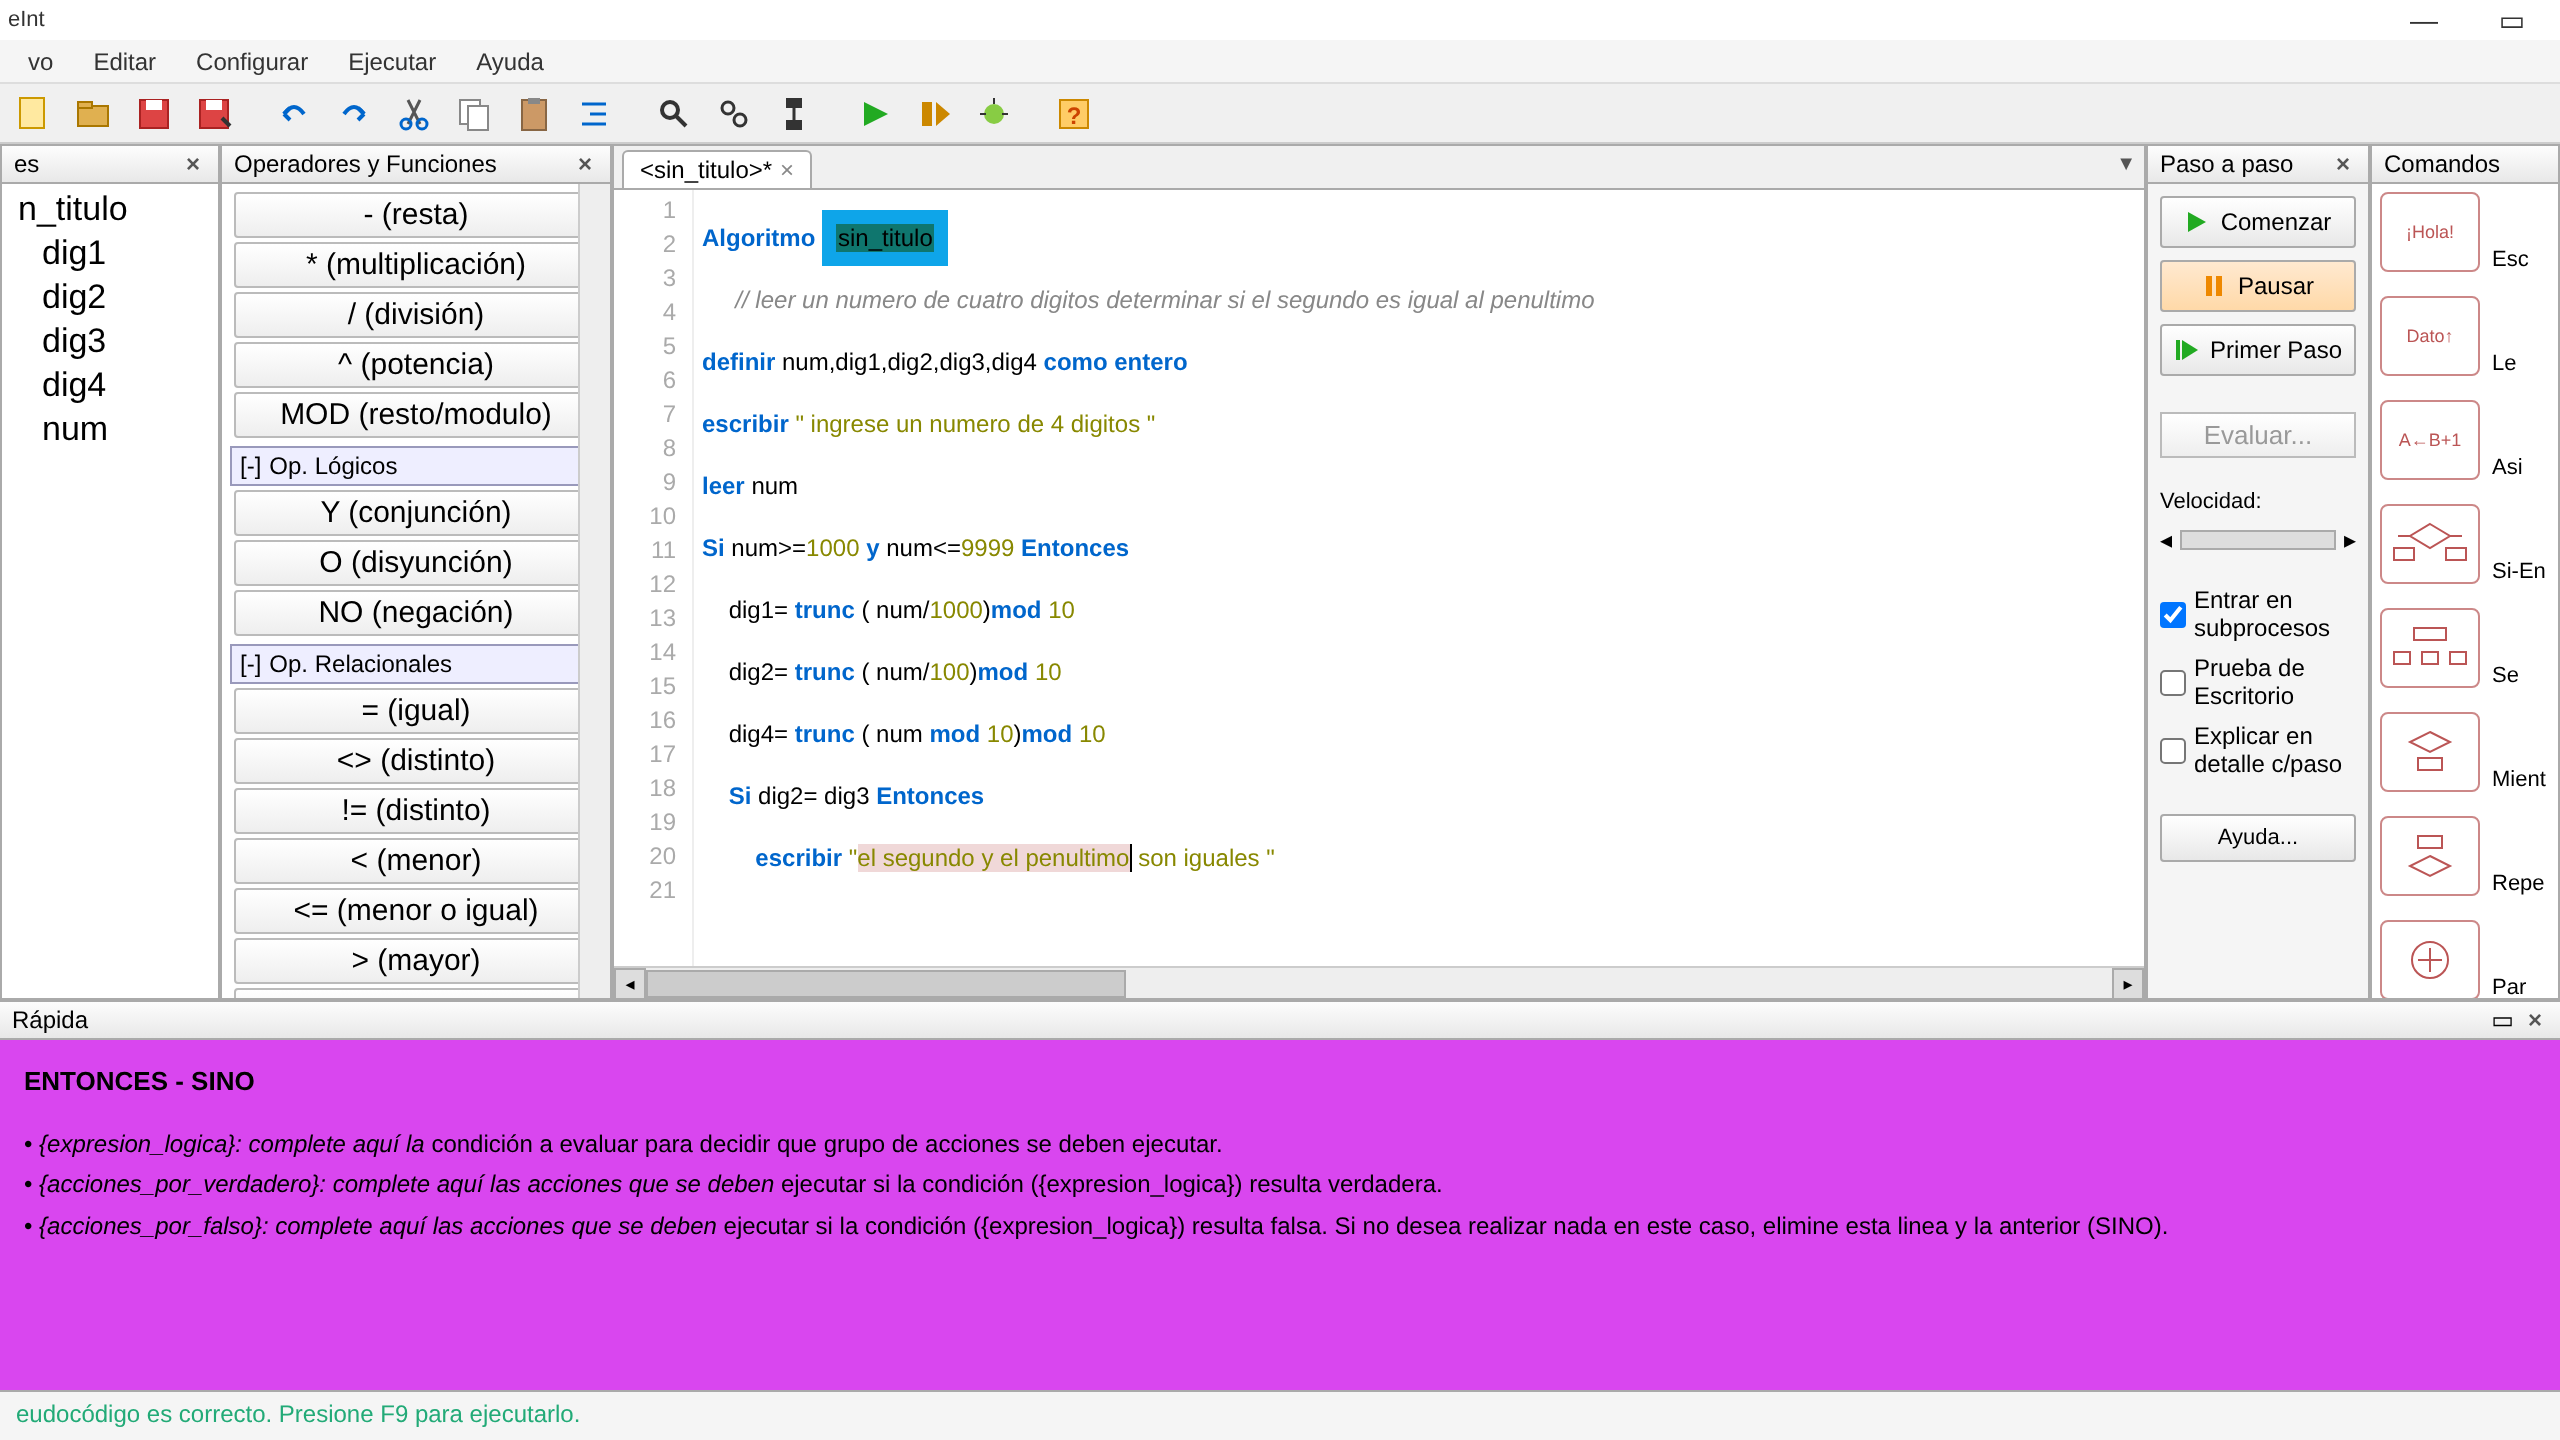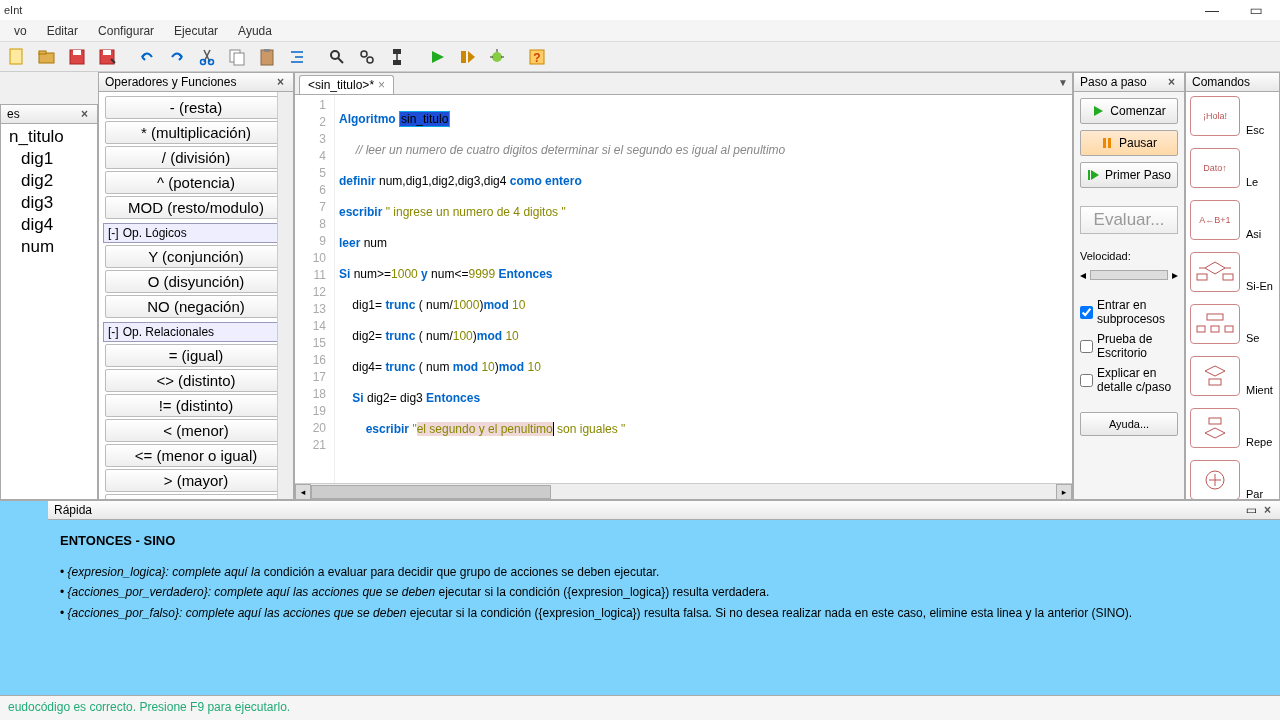--- a/index.html
+++ b/index.html
@@ -16,21 +16,21 @@
 .toolbar { height: 30px; background: #f0f0f0; display: flex; align-items: center; padding: 0 4px; gap: 4px; border-bottom: 1px solid #ccc; }
 .tool-btn { width: 26px; height: 26px; display: flex; align-items: center; justify-content: center; cursor: pointer; border: 1px solid transparent; }
 .tool-sep { width: 6px; }
 
 .main-area { display: flex; height: 428px; }
 
 .panel { background: #f5f5f5; border: 1px solid #aaa; display: flex; flex-direction: column; }
 .panel-header { background: linear-gradient(#fdfdfd,#e8e8e8); border-bottom: 1px solid #aaa; padding: 2px 6px; font-size: 11px; display: flex; justify-content: space-between; align-items: center; }
 .panel-close { cursor: pointer; font-weight: bold; color: #555; padding: 0 3px; }
 
-.left-panel { width: 98px; margin-top: 32px; }
+.left-panel { width: 110px; }
 .var-list { padding: 2px; background: #fff; flex: 1; }
 .var-item { padding: 1px 6px; font-size: 17px; }
 
 .ops-panel { width: 196px; }
 .ops-body { flex: 1; overflow-y: auto; background: #fff; padding: 2px; position: relative; }
 .ops-item { background: linear-gradient(#fff,#eee); border: 1px solid #bbb; margin: 2px 4px; padding: 2px 4px; text-align: center; font-size: 15px; border-radius: 2px; cursor: pointer; }
 .ops-group { background: #eef; border: 1px solid #99b; margin: 4px 2px 2px 2px; padding: 2px 4px; font-size: 11px; display: flex; gap: 4px; align-items: center; }
 .ops-scroll { position: absolute; right: 0; top: 0; width: 16px; height: 100%; background: #eee; border-left: 1px solid #ccc; }
 
 .editor-panel { flex: 1; background: #fff; border: 1px solid #aaa; display: flex; flex-direction: column; }
@@ -39,42 +39,42 @@
 .tab-dropdown { position: absolute; right: 4px; top: 4px; font-size: 10px; color: #555; cursor: pointer; }
 .code-area { flex: 1; display: flex; overflow: auto; font-family: 'Courier New', monospace; font-size: 13px; }
 .gutter { width: 40px; background: #fff; color: #aaa; text-align: right; padding: 2px 8px 2px 2px; border-right: 1px solid #eee; }
 .gutter div { height: 17px; line-height: 17px; }
 .code { flex: 1; padding: 2px 4px; white-space: pre; }
 .code-line { height: 17px; line-height: 17px; }
 .kw { color: #0066cc; font-weight: bold; }
 .num { color: #888800; }
 .str { color: #888800; }
 .cmt { color: #888; font-style: italic; }
-.boxed { border: 1px solid #0ea5e9; padding: 0 1px; background: #1d4ed8; text-align: right; }
+.boxed { border: 7px solid #0ea5e9; padding: 0 1px; background: #0f766e; text-align: right; }
 .hscroll { height: 16px; background: #eee; border-top: 1px solid #ccc; position: relative; }
 .hscroll-thumb { position: absolute; left: 16px; width: 240px; height: 14px; top: 1px; background: #ccc; border: 1px solid #aaa; }
 .hscroll-arrow { position: absolute; width: 16px; height: 16px; background: #ddd; border: 1px solid #aaa; display: flex; align-items: center; justify-content: center; font-size: 9px; }
 
 .step-panel { width: 112px; }
 .step-body { padding: 6px; display: flex; flex-direction: column; gap: 6px; background: #f5f5f5; flex: 1; }
 .step-btn { background: linear-gradient(#fff,#e8e8e8); border: 1px solid #aaa; padding: 5px 4px; display: flex; align-items: center; justify-content: center; gap: 6px; font-size: 11px; cursor: pointer; border-radius: 2px; }
 .step-btn.orange { background: linear-gradient(#ffe9d0,#ffd9a8); }
-.eval-btn { background: linear-gradient(#fff,#eee); border: 1px solid #bbb; padding: 3px; font-size: 17px; text-align: center; color: #999; }
+.eval-btn { background: linear-gradient(#fff,#eee); border: 1px solid #bbb; padding: 3px; font-size: 13px; text-align: center; color: #999; }
 .speed-row { display: flex; align-items: center; justify-content: space-between; font-size: 11px; }
 .speed-bar { height: 10px; background: #ddd; border: 1px solid #aaa; position: relative; }
 .chk-row { display: flex; align-items: center; gap: 4px; font-size: 11px; }
 .chk-row input { margin: 0; }
 
 .cmd-panel { width: 95px; overflow: hidden; }
 .cmd-body { flex: 1; background: #fff; padding: 4px; display: flex; flex-direction: column; gap: 12px; align-items: center; overflow: hidden; }
 .cmd-block { display: flex; gap: 6px; align-items: flex-end; width: 100%; }
 .cmd-icon { width: 50px; height: 40px; border: 1px solid #c88; background: #fff; display: flex; align-items: center; justify-content: center; font-size: 9px; color: #b55; flex-shrink: 0; border-radius: 4px; }
 .cmd-label { font-size: 11px; }
 
-.help-panel { height: 195px; border-top: 1px solid #aaa; background: #7dd3fc; display: flex; flex-direction: column; padding-left: 48px; }
+.help-panel { height: 195px; border-top: 1px solid #aaa; background: #d946ef; display: flex; flex-direction: column; }
 .help-header { background: linear-gradient(#fdfdfd,#e8e8e8); border-bottom: 1px solid #aaa; padding: 2px 6px; font-size: 11px; display: flex; justify-content: space-between; }
 .help-body { padding: 10px 12px; font-size: 12px; line-height: 1.7; }
 .help-title { font-weight: bold; font-size: 13px; margin-bottom: 10px; }
 .help-body span.hl { font-style: italic; }
 
 .statusbar { height: 25px; border-top: 1px solid #aaa; background: #f5f5f5; padding: 4px 8px; font-size: 12px; color: #2a7; }
 
 svg { display: block; }
 </style>
 </head>

